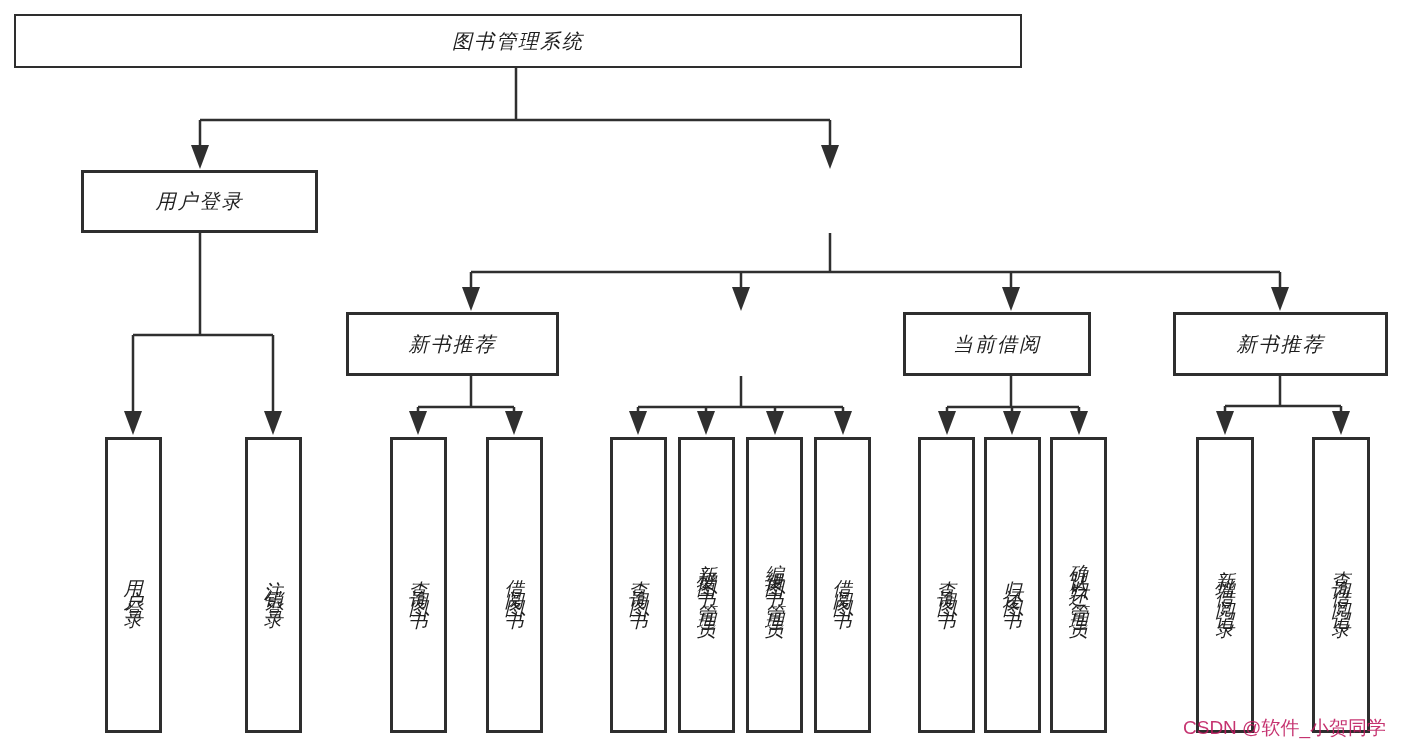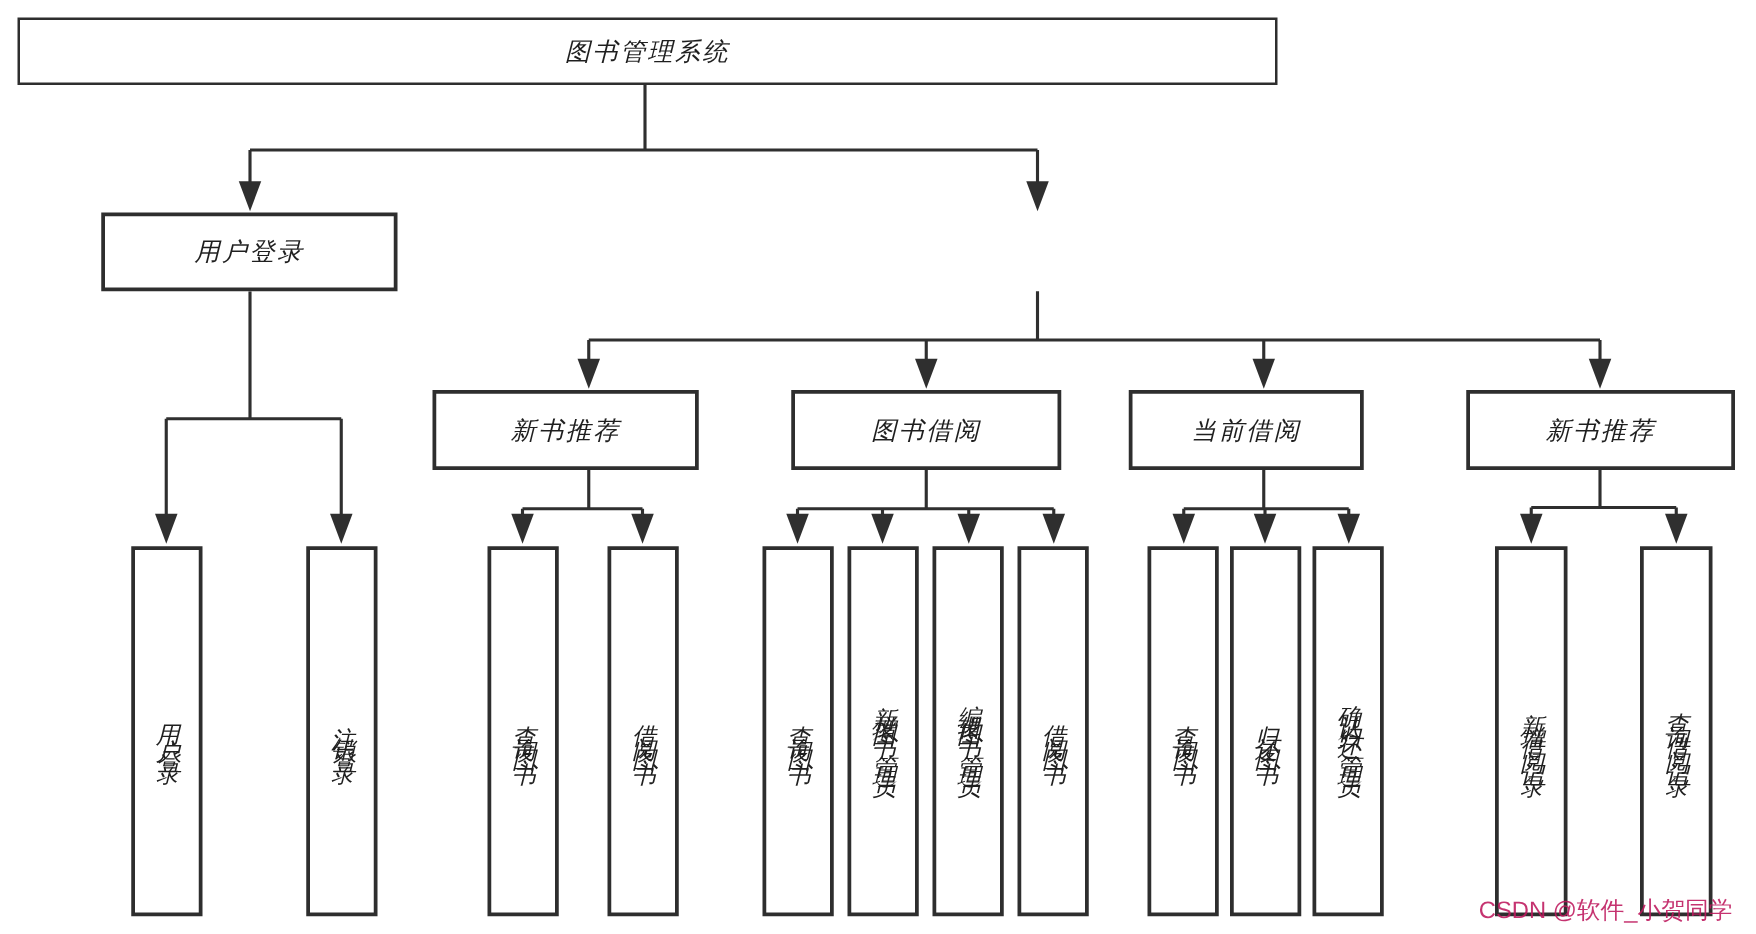--- a/index.html
+++ b/index.html
@@ -89,21 +89,20 @@
       <polygon points="1216,411 1234,411 1225,435"></polygon>
       <polygon points="1332,411 1350,411 1341,435"></polygon>
     </g>
   </svg>
 
   <div class="box h root" style="left:14px;top:14px;width:1008px;height:54px;">图书管理系统</div>
 
   <div class="box h" style="left:81px;top:170px;width:237px;height:63px;">用户登录</div>
 
   <div class="box h" style="left:346px;top:312px;width:213px;height:64px;">新书推荐</div>
-  <div class="box h" style="left:633px;top:312px;width:216px;height:64px;">图书借阅</div>
   <div class="box h" style="left:903px;top:312px;width:188px;height:64px;">当前借阅</div>
   <div class="box h" style="left:1173px;top:312px;width:215px;height:64px;">新书推荐</div>
 
   <div class="box v" style="left:105px;top:437px;width:57px;height:296px;">用户登录</div>
   <div class="box v" style="left:245px;top:437px;width:57px;height:296px;">注销登录</div>
 
   <div class="box v" style="left:390px;top:437px;width:57px;height:296px;">查询图书</div>
   <div class="box v" style="left:486px;top:437px;width:57px;height:296px;">借阅图书</div>
 
   <div class="box v" style="left:610px;top:437px;width:57px;height:296px;">查询图书</div>

